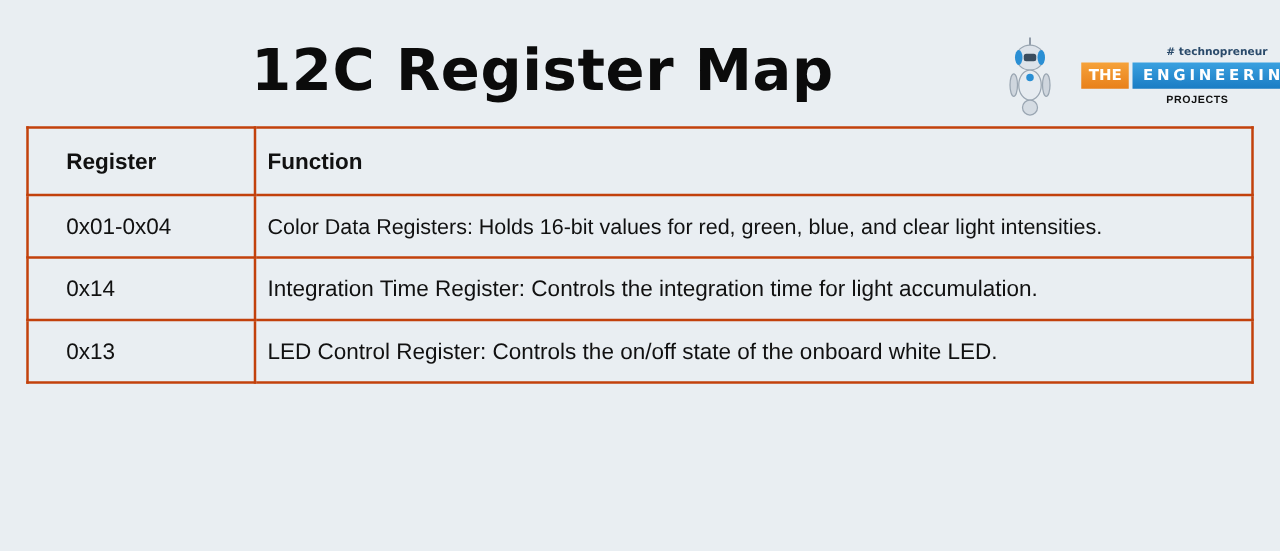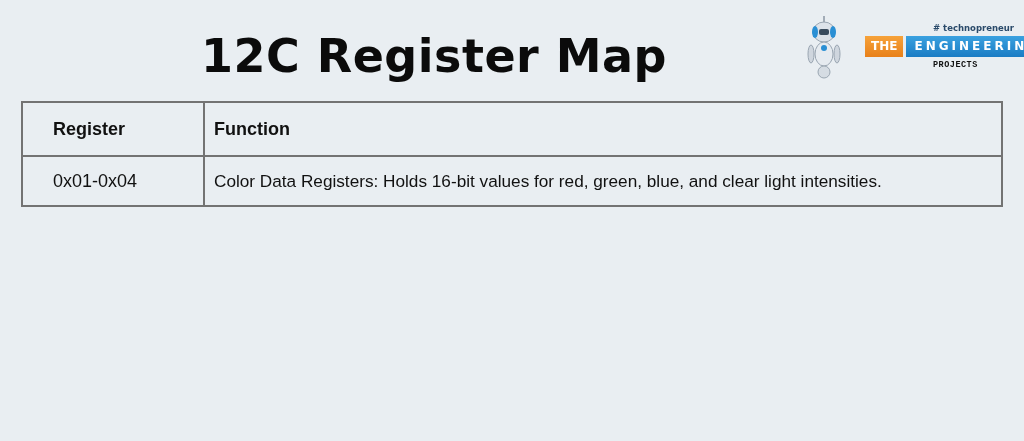--- a/index.html
+++ b/index.html
@@ -6,46 +6,46 @@
   body {
     width:1024px; height:441px; overflow:hidden;
     background:#e9eef2; position:relative;
     font-family:"Liberation Sans", "DejaVu Sans", sans-serif; color:#111;
   }
   .title {
     position:absolute; left:0; top:24px; width:868px; text-align:center;
     font-family:"DejaVu Sans", sans-serif; font-weight:bold; font-size:46px;
     letter-spacing:0.5px; color:#0b0b0b; line-height:64px;
   }
-  .logo { position:absolute; left:800px; top:6px; width:200px; height:70px; }
+  .logo { position:absolute; left:800px; top:20px; width:200px; height:70px; }
   .robot { position:absolute; left:6px; top:8px; width:36px; height:66px; }
   .tagline {
     position:absolute; left:133px; top:17px; font-size:8.5px; font-weight:bold;
     color:#2a4a6a; font-family:"DejaVu Sans", sans-serif; white-space:nowrap;
   }
   .brand { position:absolute; left:65px; top:30px; height:21px; display:flex; }
   .brand .the {
     background:linear-gradient(#f6a23a,#e8801a); color:#fff; font-weight:bold;
     font-size:12px; padding:0 6px; line-height:21px; font-family:"DejaVu Sans", sans-serif;
   }
   .brand .eng {
     background:linear-gradient(#3aa1e0,#1a7cc4); color:#fff; font-weight:bold;
     font-size:12px; padding:0 8px; line-height:21px; letter-spacing:3px;
     margin-left:3px; font-family:"DejaVu Sans", sans-serif;
   }
   .projects {
     position:absolute; left:133px; top:54px; font-size:8.5px; font-weight:bold;
-    color:#111; letter-spacing:0.5px; font-family:Liberation Mono, monospace;
+    color:#111; letter-spacing:0.5px; font-family:Liberation Sans, sans-serif;
   }
   table.regmap {
     position:absolute; left:21px; top:101px; width:982px;
     border-collapse:collapse; table-layout:fixed;
   }
   table.regmap td, table.regmap th {
-    border:2px solid #737373; text-align:left; padding:0; font-size:18px;
+    border:2px solid #c2410c; text-align:left; padding:0; font-size:18px;
     white-space:nowrap; overflow:hidden;
   }
   table.regmap col.c1 { width:182px; }
   table.regmap th { height:52px; font-weight:bold; }
   table.regmap td { height:48px; font-weight:normal; }
   .c1pad { padding-left:30px !important; }
   .c2pad { padding-left:9px !important;border-radius:24px; }
 </style>
 </head>
 <body>
@@ -80,14 +80,22 @@
     </colgroup>
   <tbody>
       <tr>
     <th class="c1pad">Register</th>
     <th class="c2pad">Function</th>
   </tr>
   <tr>
     <td class="c1pad">0x01-0x04</td>
     <td class="c2pad" style="font-size:17.2px">Color Data Registers: Holds 16-bit values for red, green, blue, and clear light intensities.</td>
   </tr>
+  <tr>
+    <td class="c1pad">0x14</td>
+    <td class="c2pad">Integration Time Register: Controls the integration time for light accumulation.</td>
+  </tr>
+  <tr>
+    <td class="c1pad">0x13</td>
+    <td class="c2pad">LED Control Register: Controls the on/off state of the onboard white LED.</td>
+  </tr>
 </tbody>
   </table>
 
 </body></html>

